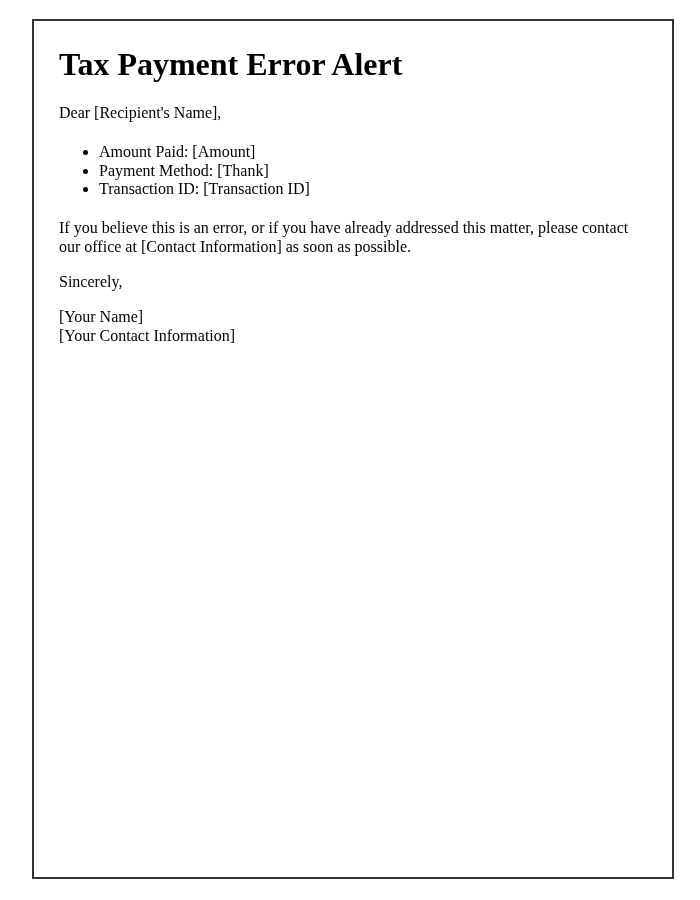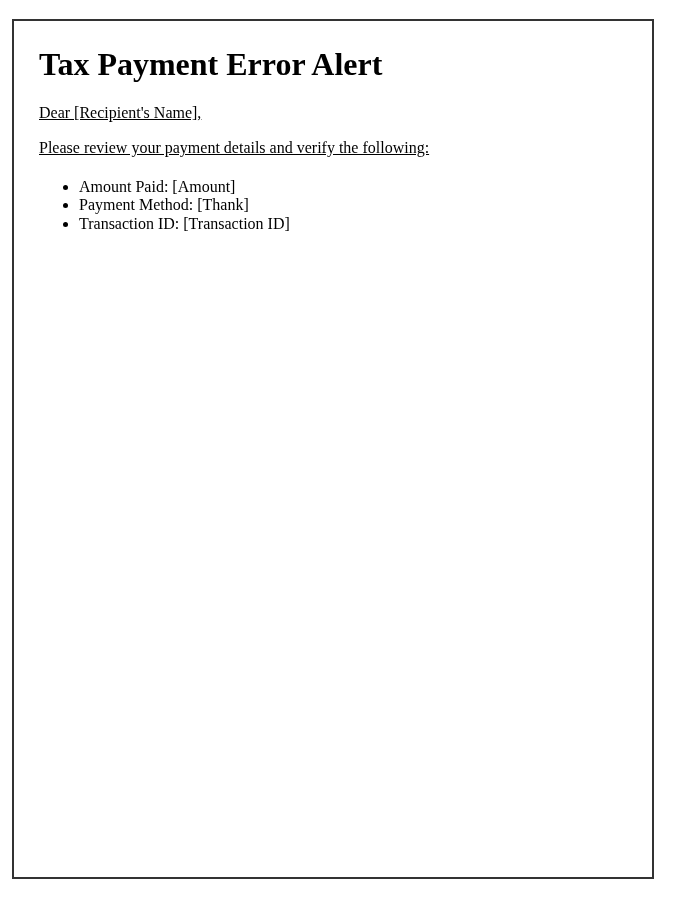--- a/index.html
+++ b/index.html
@@ -11,42 +11,41 @@
   html, body {
     margin: 0;
     padding: 0;
     width: 700px;
     height: 900px;
     background: var(--bg-color);
     overflow: hidden;
   }
   .letter {
     position: absolute;
-    left: 12px;
+    left: 32px;
     top: 19px;
     width: 642px;
     height: 860px;
     border: 2px solid var(--border-color);
     padding: 25px;
     background: var(--bg-color);
     color: var(--text-color);
     font-family: "Liberation Serif", "DejaVu Serif", serif;
     font-size: 16px;
     line-height: 1.18;
   }
   .letter h1 {
     margin: 0 0 21px 0;
     font-size: 32px;
     font-weight: bold;
     line-height: 1.15;
     color: var(--text-color);
   }
   .letter p {
     margin: 16px 0;
-    text-decoration: underline;
   }
   .letter ul {
     margin: 20px 0;
     padding-left: 40px;
   }
   .letter li {
     margin: 0;
   }
   .signature span {
     display: block;
@@ -54,26 +53,29 @@
 </style>
 </head>
 <body>
 
 <div class="letter">
   <h1>Tax Payment Error Alert</h1>
 
   <p>Dear [Recipient's Name],</p>
 
 
-  <p>Please review your payment details and verify the following:</p>
 
   <ul>
     <li>Amount Paid: [Amount]</li>
     <li>Payment Method: [Thank]</li>
     <li>Transaction ID: [Transaction ID]</li>
   </ul>
 
+  <p>If you believe this is an error, or if you have already addressed this matter, please contact our office at [Contact Information] as soon as possible.</p>
 
 
+  <p>Sincerely,</p>
 
   <p class="signature">
+    <span>[Your Name]</span>
+    <span>[Your Contact Information]</span>
   </p>
 </div>
 
 </body></html>

